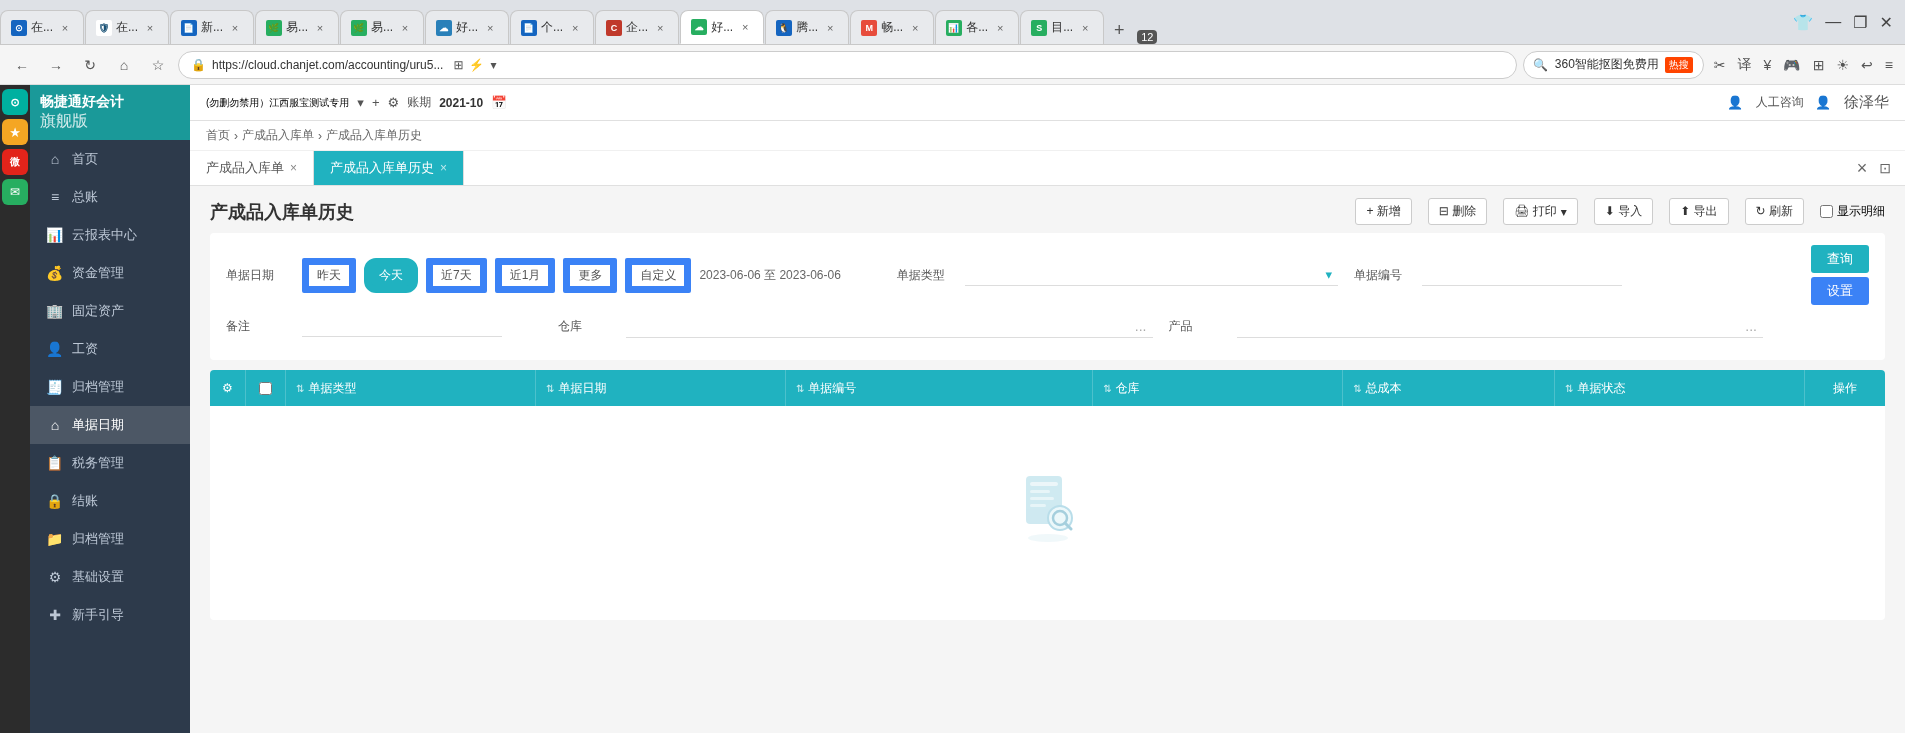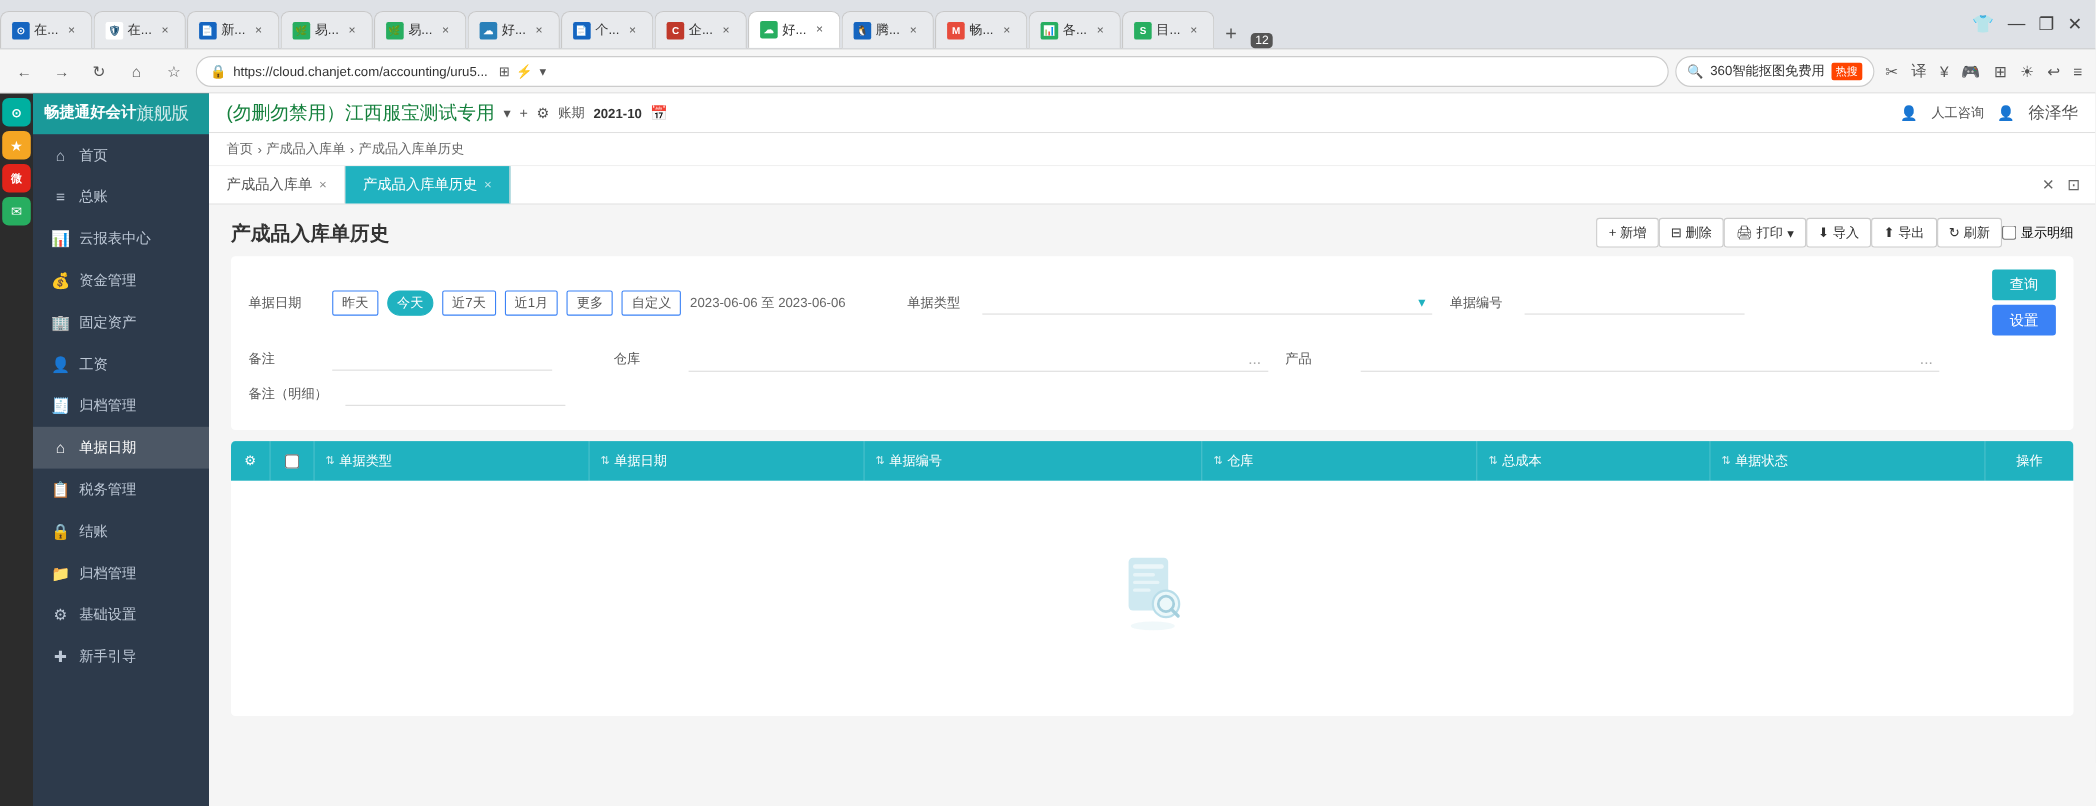--- a/index.html
+++ b/index.html
@@ -50,29 +50,29 @@
     .content-header { background: #fff; border-bottom: 1px solid #e0e0e0; padding: 0 16px; height: 36px; display: flex; align-items: center; gap: 8px; }
     .header-right { margin-left: auto; display: flex; align-items: center; gap: 12px; }
     .page-tab { padding: 8px 16px; font-size: 13px; color: #555; cursor: pointer; border-right: 1px solid #ddd; display: flex; align-items: center; gap: 6px; }
     .page-tab.active { background: #20b2c0; color: #fff; }
     .page-tab-close { font-size: 12px; opacity: 0.7; }
 
     
     .page-content { flex: 1; overflow: auto; padding: 0; }
     .page-title-bar { padding: 12px 20px 8px; display: flex; align-items: center; justify-content: space-between; }
     .page-title { font-size: 18px; color: #333; font-weight: bold; }
-    .page-actions { display: flex; align-items: center; gap: 0; }
+    .page-actions { display: flex; align-items: center; gap: 16px; }
     .btn { padding: 4px 10px; border-radius: 3px; border: 1px solid #ccc; background: #fff; cursor: pointer; font-size: 12px; color: #333; display: flex; align-items: center; gap: 4px; }
 
     
     .filter-section { background: #fff; margin: 0 20px; border-radius: 4px; padding: 12px 16px; }
     .filter-row { display: flex; align-items: center; gap: 16px; margin-bottom: 10px; }
     .filter-label { color: #555; font-size: 12px; min-width: 60px; }
     .date-filter-group { display: flex; align-items: center; gap: 8px; }
-    .date-btn { padding: 2px 8px; border-radius: 2px; border: 1px solid #3b82f6; background: #fff; cursor: pointer; font-size: 12px; color: #555; }
+    .date-btn { padding: 2px 8px; border-radius: 2px; border: 7px solid #3b82f6; background: #fff; cursor: pointer; font-size: 12px; color: #555; }
     .date-btn.active { background: #20b2c0; color: #fff; border-color: #20b2c0; border-radius: 12px; }
     .date-range { font-size: 12px; color: #666; }
     .filter-input { border: none; border-bottom: 1px solid #ddd; padding: 3px 6px; font-size: 12px; min-width: 200px; outline: none; }
     .filter-dots { color: #aaa; font-size: 14px; cursor: pointer; }
     .collapse-row { text-align: center; padding: 6px; color: #20b2c0; font-size: 12px; cursor: pointer; background: #f9f9f9; border-top: 1px solid #eee; margin-top: 8px; }
 
     
     .table-container { margin: 10px 20px; background: #fff; border-radius: 4px; overflow: hidden; }
     .table-header { background: #20b2c0; display: flex; align-items: center; height: 36px; }
     .th { color: #fff; font-size: 12px; padding: 0 10px; display: flex; align-items: center; gap: 4px; cursor: pointer; border-right: 1px solid rgba(255,255,255,0.2); height: 100%; }
@@ -233,21 +233,21 @@
     <div class="app-icon" style="background:#e2241a;">
       <span style="color:#fff; font-size:10px; font-weight:bold;">微</span>
     </div>
     <div class="app-icon" style="background:#27ae60;">
       <span style="color:#fff; font-size:12px;">✉</span>
     </div>
   </div>
 
   <div class="nav-sidebar">
     <div class="nav-header">
-      <div style="display:flex;">
+      <div style="display:flex;flex-direction:column;">
         <span class="nav-header-title">畅捷通好会计</span>
         <span class="nav-header-sub">旗舰版</span>
       </div>
     </div>
 
     <div class="nav-item">
       <span class="nav-item-icon">⌂</span>
       <span>首页</span>
     </div>
     <div class="nav-item">
@@ -296,21 +296,21 @@
     </div>
     <div class="nav-item">
       <span class="nav-item-icon">✚</span>
       <span>新手引导</span>
     </div>
   </div>
 
   <div class="content-area">
 
     <div class="content-header">
-      <span style="font-size:17px; color:#15803d;">(勿删勿禁用）江西服宝测试专用</span>
+      <span style="font-size:10px; color:#000000;">(勿删勿禁用）江西服宝测试专用</span>
       <span style="color:#555; cursor:pointer;">▾</span>
       <span style="cursor:pointer; color:#555;">+</span>
       <span style="cursor:pointer; color:#555;">⚙</span>
       <span style="font-size:12px; color:#555;">账期</span>
       <span style="font-size:12px; color:#333; font-weight:bold;">2021-10</span>
       <span style="cursor:pointer; color:#20b2c0;">📅</span>
       <div class="header-right">
         <span style="color:#666;">👤</span>
         <span style="color:#555; cursor:pointer; font-size:12px;">人工咨询</span>
         <span style="color:#666;">👤</span>
@@ -414,24 +414,20 @@
           <div style="flex:1; display:flex; align-items:center; gap:8px;">
             <span class="filter-label">产品</span>
             <div style="display:flex;align-items:center;border-bottom:1px solid #ddd;flex:1;padding:3px 6px;justify-content:space-between;">
               <span></span>
               <span class="filter-dots">...</span>
             </div>
           </div>
           <div style="width:90px;"></div>
         </div>
 
-        <div class="filter-row">
-          <span class="filter-label">备注（明细）</span>
-          <input class="filter-input" type="text" style="">
-        </div>
 
       </div>
 
       <div class="table-container">
         <div class="table-header">
           <div class="th th-settings">
             <span>⚙</span>
           </div>
           <div class="th th-checkbox">
             <input type="checkbox" style="">

